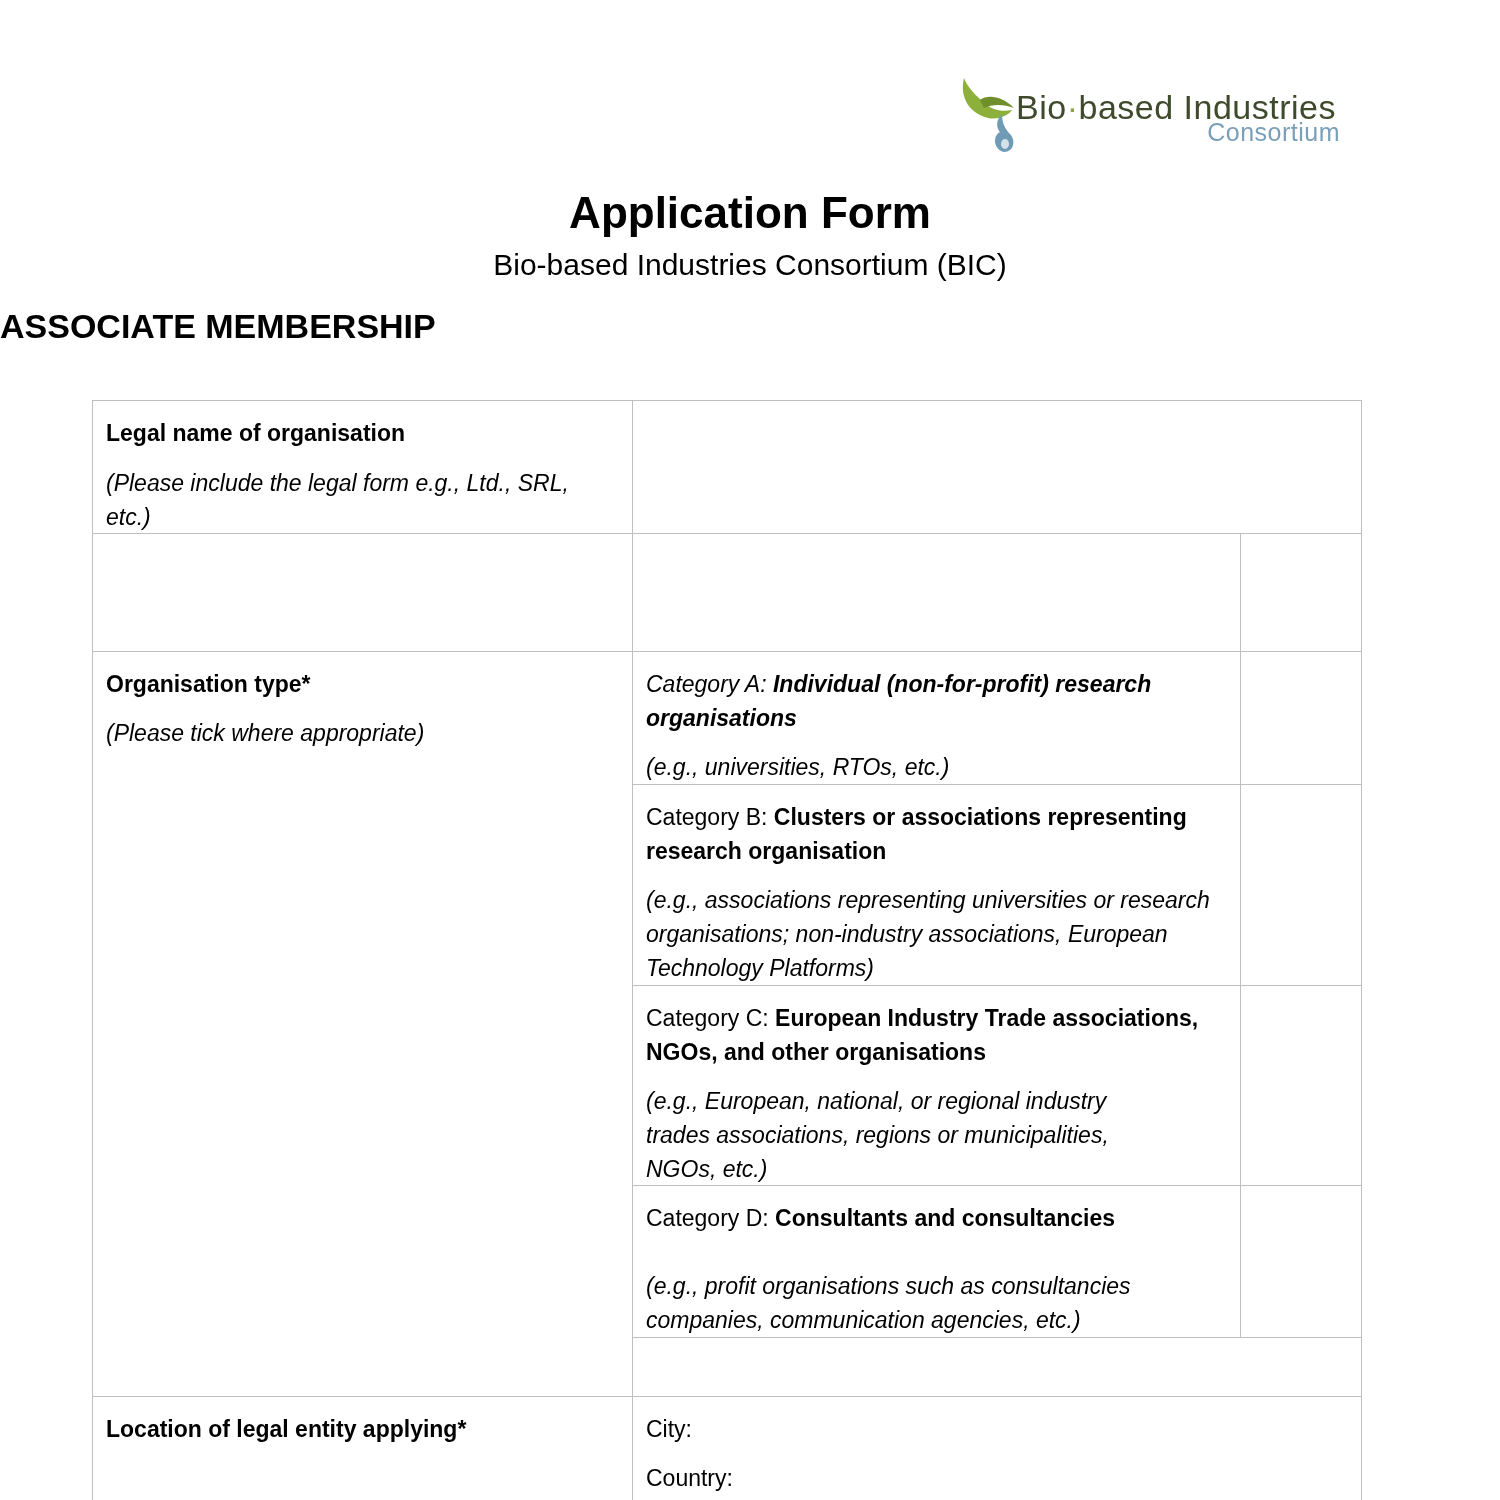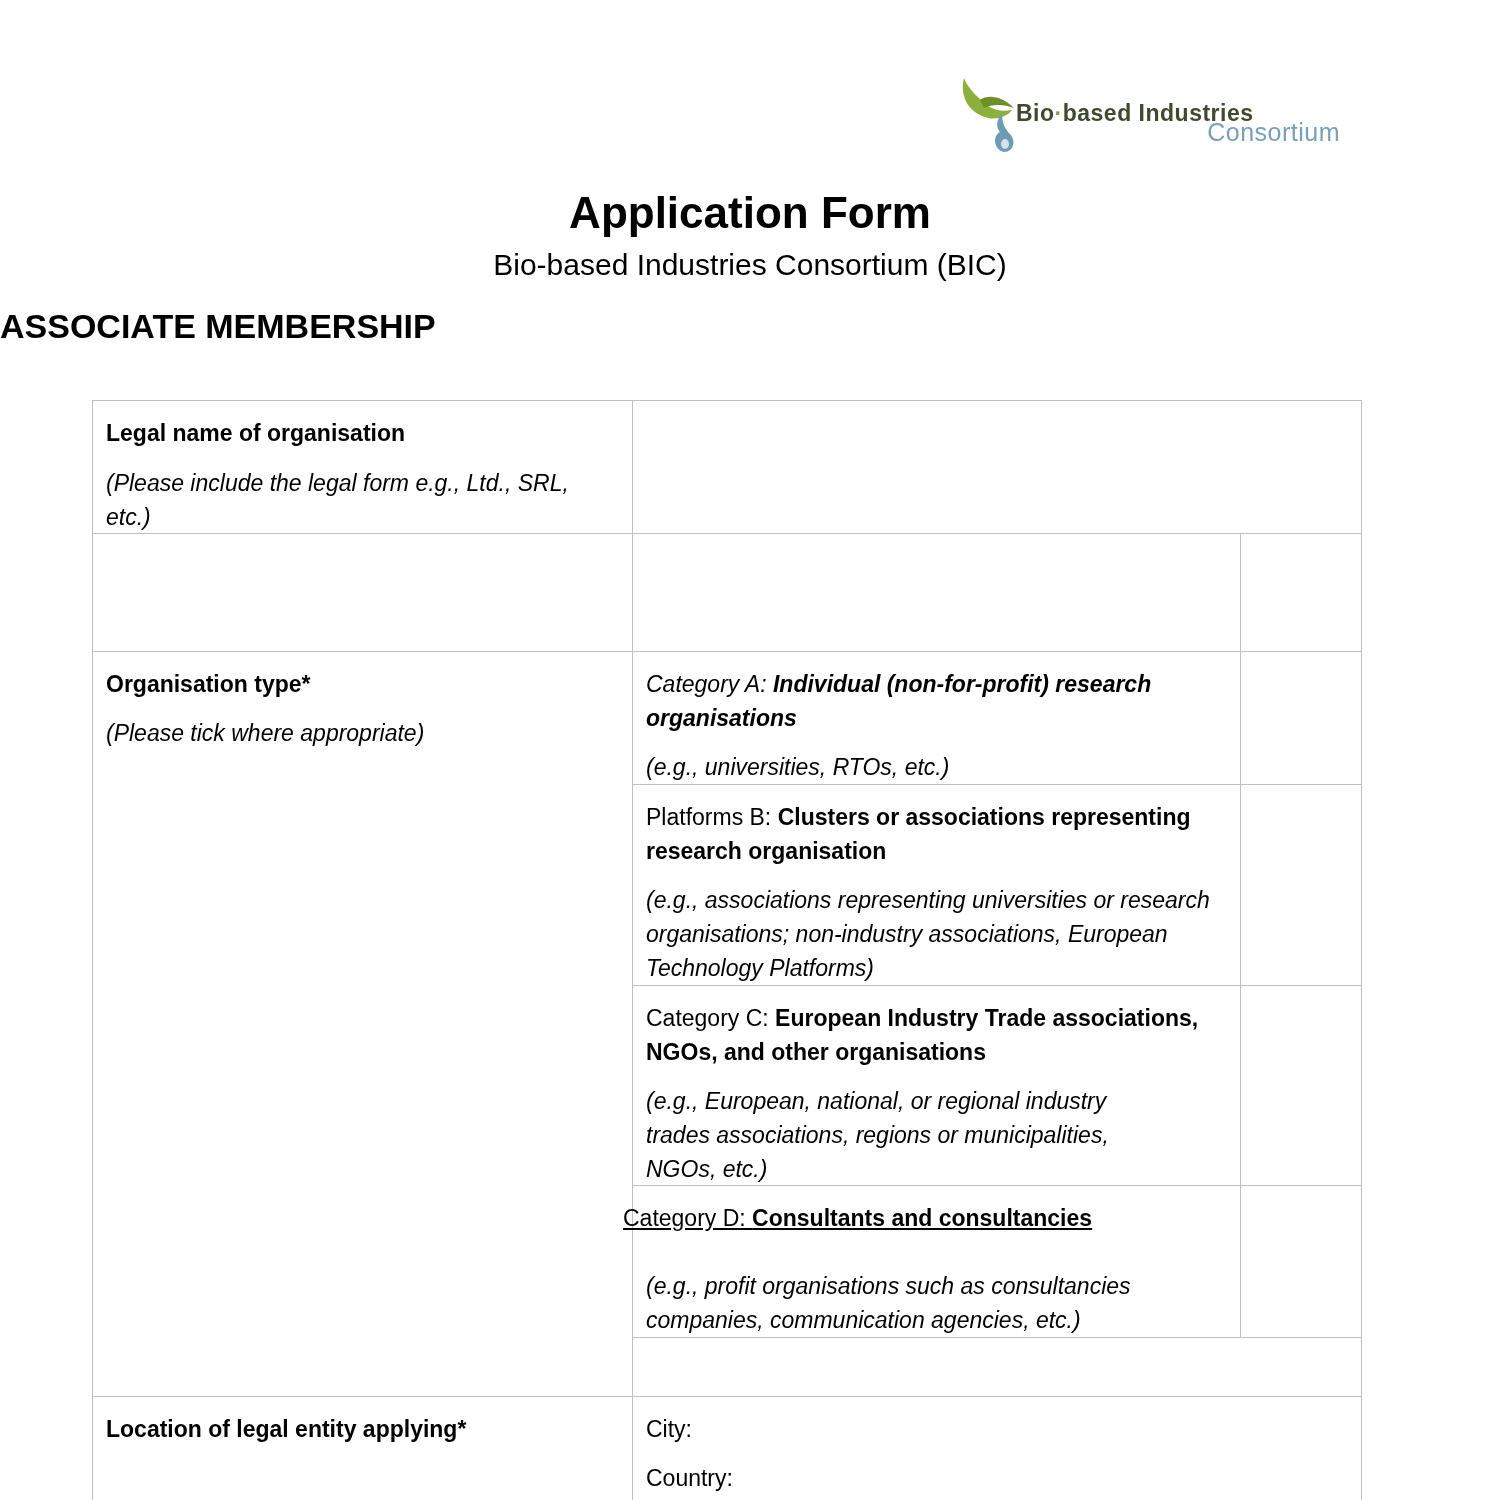--- a/index.html
+++ b/index.html
@@ -25,26 +25,25 @@
     .logo-icon {
       position: absolute;
       left: 0;
       top: 0;
       width: 62px;
       height: 80px;
     }
     .logo-line1 {
       position: absolute;
       left: 58px;
-      top: 26px;
-      font-size: 23px;
+      top: 14px;
+      font-size: 34px;
       letter-spacing: 0.5px;
       color: #3e4a2c;
       white-space: nowrap;
-      font-weight: bold;
     }
     .logo-line1 .dot {
       color: #8aa04a;
     }
     .logo-line2 {
       position: absolute;
       right: 8px;
       top: 44px;
       font-size: 25px;
       letter-spacing: 0.5px;
@@ -151,29 +150,29 @@
   <div class="input-area" style="left:541px; top:134px; width:607px; height:117px;"></div>
   <div class="input-area" style="left:1149px; top:134px; width:120px; height:117px;"></div>
 
   <div class="cell-text b" style="left:14px; top:267px; width:510px;">Organisation type*</div>
   <div class="cell-text i" style="left:14px; top:316px; width:510px;">(Please tick where appropriate)</div>
 
   <div class="cell-text" style="left:554px; top:267px; width:590px;font-style:italic;"><span>Category A: </span><span class="b">Individual (non-for-profit) research organisations</span></div>
   <div class="cell-text i" style="left:554px; top:350px; width:590px;">(e.g., universities, RTOs, etc.)</div>
   <div class="tick-box" style="left:1149px; top:252px; width:120px; height:132px;"></div>
 
-  <div class="cell-text" style="left:554px; top:400px; width:580px;"><span>Platforms B: </span><span class="b">Clusters or associations representing research organisation</span></div>
+  <div class="cell-text" style="left:554px; top:400px; width:580px;"><span>Category B: </span><span class="b">Clusters or associations representing research organisation</span></div>
   <div class="cell-text i" style="left:554px; top:483px; width:580px;">(e.g., associations representing universities or research organisations; non-industry associations, European Technology Platforms)</div>
   <div class="tick-box" style="left:1149px; top:385px; width:120px; height:200px;"></div>
 
   <div class="cell-text" style="left:554px; top:601px; width:590px;"><span>Category C: </span><span class="b">European Industry Trade associations, NGOs, and other organisations</span></div>
   <div class="cell-text i" style="left:554px; top:684px; width:530px;">(e.g., European, national, or regional industry trades associations, regions or municipalities, NGOs, etc.)</div>
   <div class="tick-box" style="left:1149px; top:586px; width:120px; height:199px;"></div>
 
-  <div class="cell-text" style="left:531px; top:801px; width:590px;text-decoration:underline;"><span>Category D: </span><span class="b">Consultants and consultancies</span></div>
+  <div class="cell-text" style="left:554px; top:801px; width:590px;"><span>Category D: </span><span class="b">Consultants and consultancies</span></div>
   <div class="cell-text i" style="left:554px; top:869px; width:560px;">(e.g., profit organisations such as consultancies companies, communication agencies, etc.)</div>
   <div class="tick-box" style="left:1149px; top:786px; width:120px; height:151px;"></div>
 
   <div class="input-area" style="left:541px; top:938px; width:728px; height:58px;"></div>
 
   <div class="cell-text b" style="left:14px; top:1012px; width:510px;">Location of legal entity applying*</div>
   <div class="cell-text" style="left:554px; top:1012px;text-align:right;">City:</div>
   <div class="input-area" style="left:610px; top:1012px; width:640px; height:34px;"></div>
   <div class="cell-text" style="left:554px; top:1061px;">Country:</div>
   <div class="input-area" style="left:660px; top:1061px; width:590px; height:34px;"></div>

